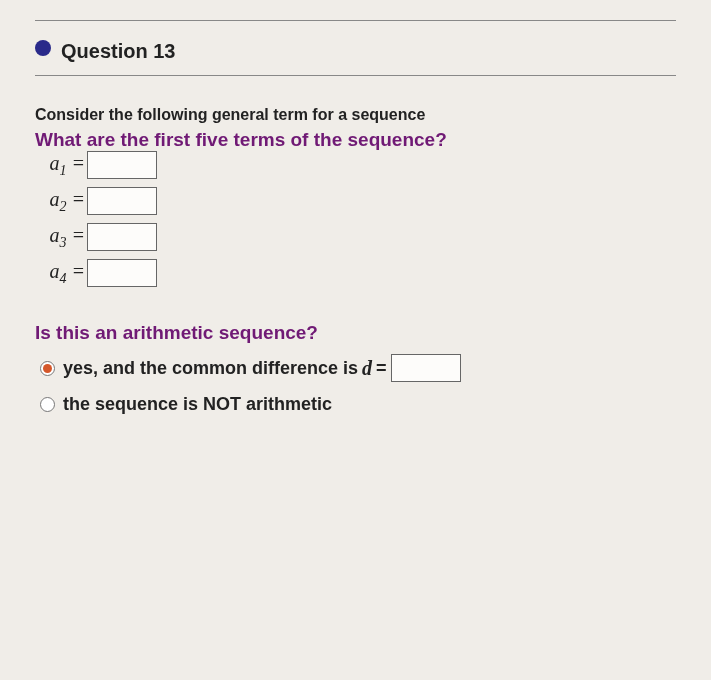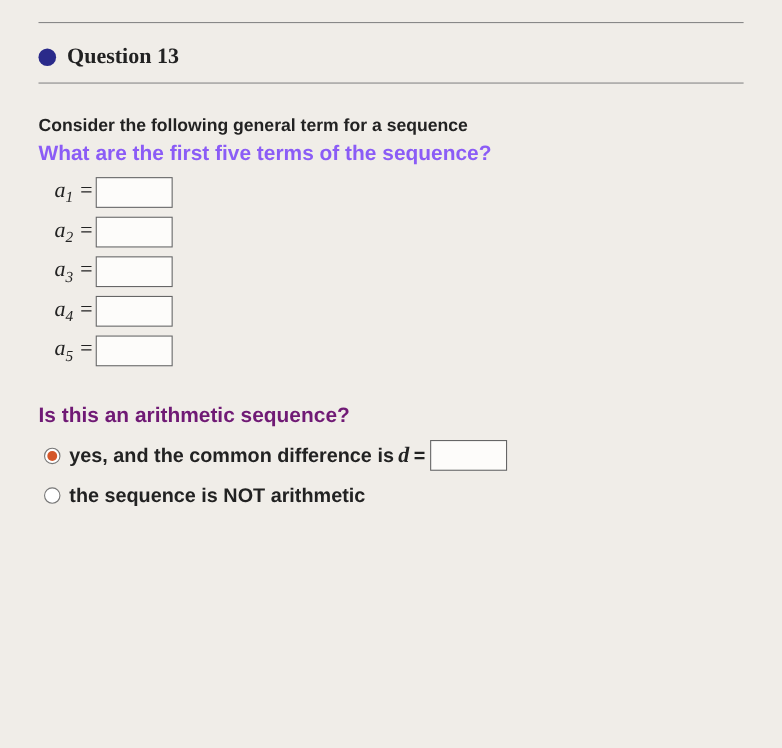--- a/index.html
+++ b/index.html
@@ -17,25 +17,23 @@
     }
     .container {
       padding: 20px 35px;
     }
     .top-border {
       border-top: 1px solid #888;
       height: 8px;
     }
     .question-header {
       display: flex;
-      align-items: center;
       padding: 12px 0;
       border-bottom: 1px solid #888;
       margin-bottom: 30px;
-      font-family: Liberation Serif, serif;
     }
     .bullet {
       width: 16px;
       height: 16px;
       background: #2a2a8a;
       border-radius: 50%;
       margin-right: 10px;
     }
     .question-title {
       font-weight: bold;
@@ -56,22 +54,22 @@
       margin-bottom: 35px;
     }
     .formula .sub {
       font-size: 14px;
       vertical-align: sub;
       font-style: italic;
     }
     .sub-question {
       font-weight: bold;
       font-size: 19px;
-      color: #8b5cf6;
-      margin-bottom: 10px;
+      color: #701a75;
+      margin-bottom: 0;
     }
     .term-row {
       display: flex;
       align-items: center;
       margin-bottom: 8px;
     }
     .term-label {
       font-family: 'Times New Roman', serif;
       font-style: italic;
       font-size: 20px;
@@ -184,26 +182,20 @@
     <input type="text" class="term-input" value="" style="">
   </div>
 
   <div class="term-row">
     <div class="term-label">
       <span>a</span><span class="sub">4</span> =
     </div>
     <input type="text" class="term-input" value="" style="">
   </div>
 
-  <div class="term-row">
-    <div class="term-label">
-      <span>a</span><span class="sub">5</span> =
-    </div>
-    <input type="text" class="term-input" value="" style="">
-  </div>
 
   <div class="arithmetic-section">
     <div class="arith-question">Is this an arithmetic sequence?</div>
 
     <div class="radio-row">
       <div class="radio-outer">
         <div class="radio-inner"></div>
       </div>
       <div class="radio-label">
         <span>yes, and the common difference is </span>

